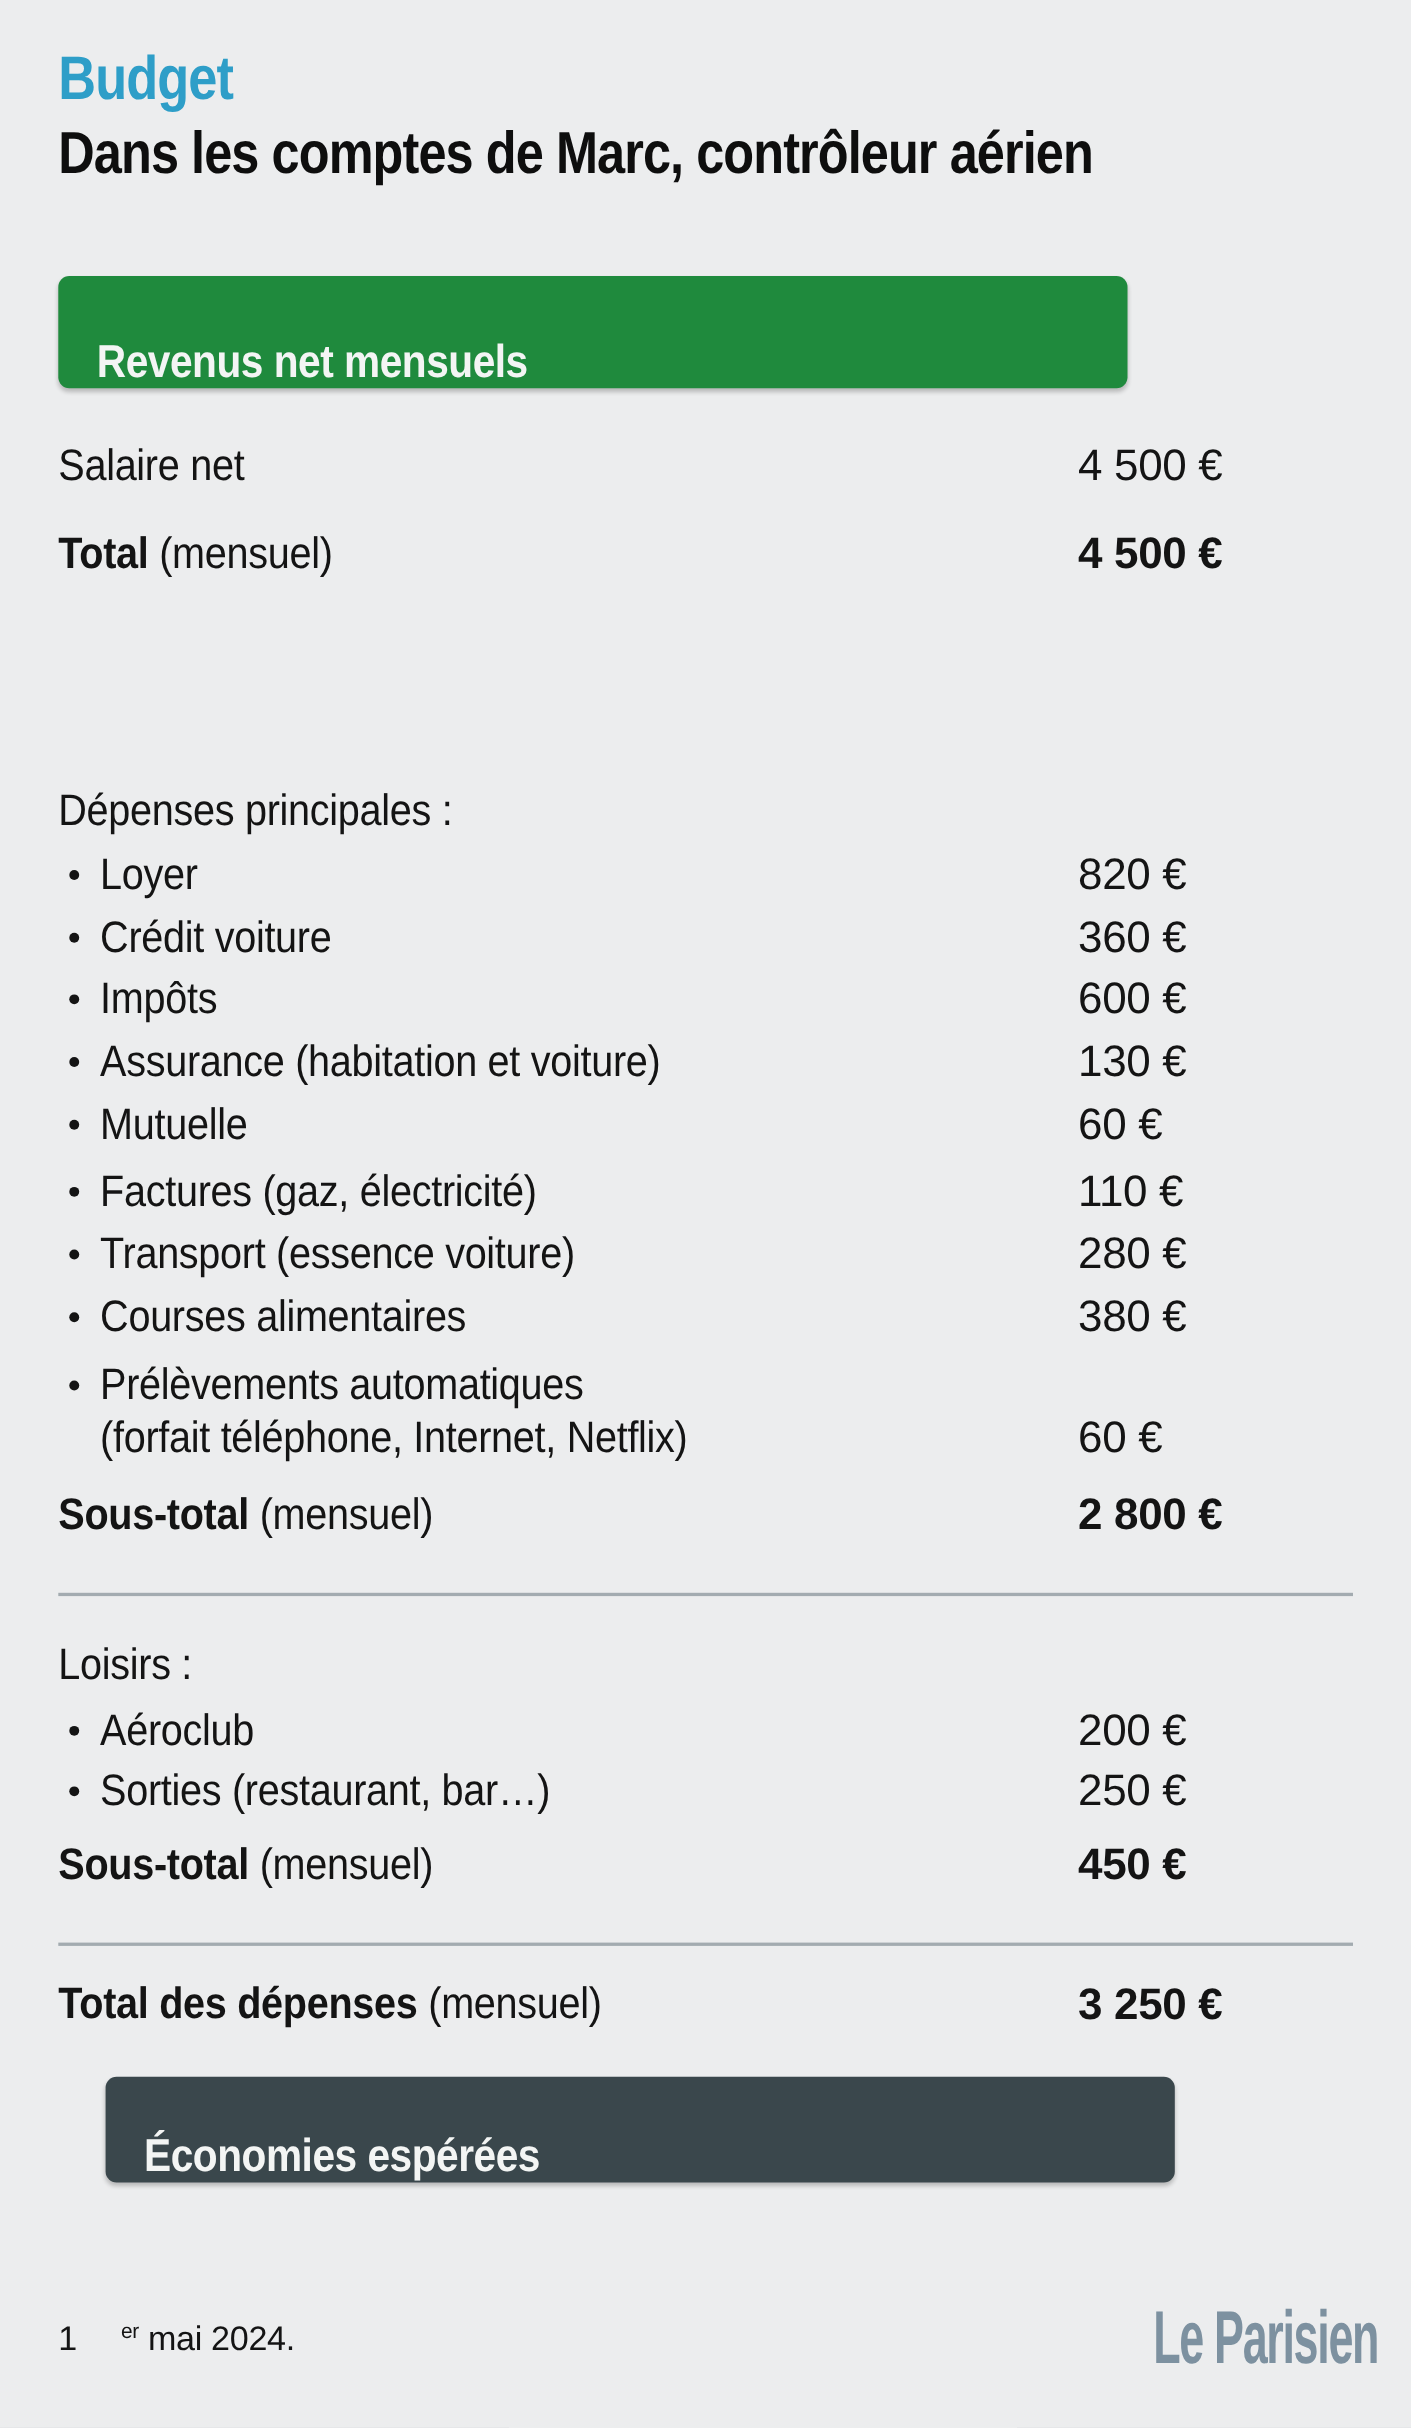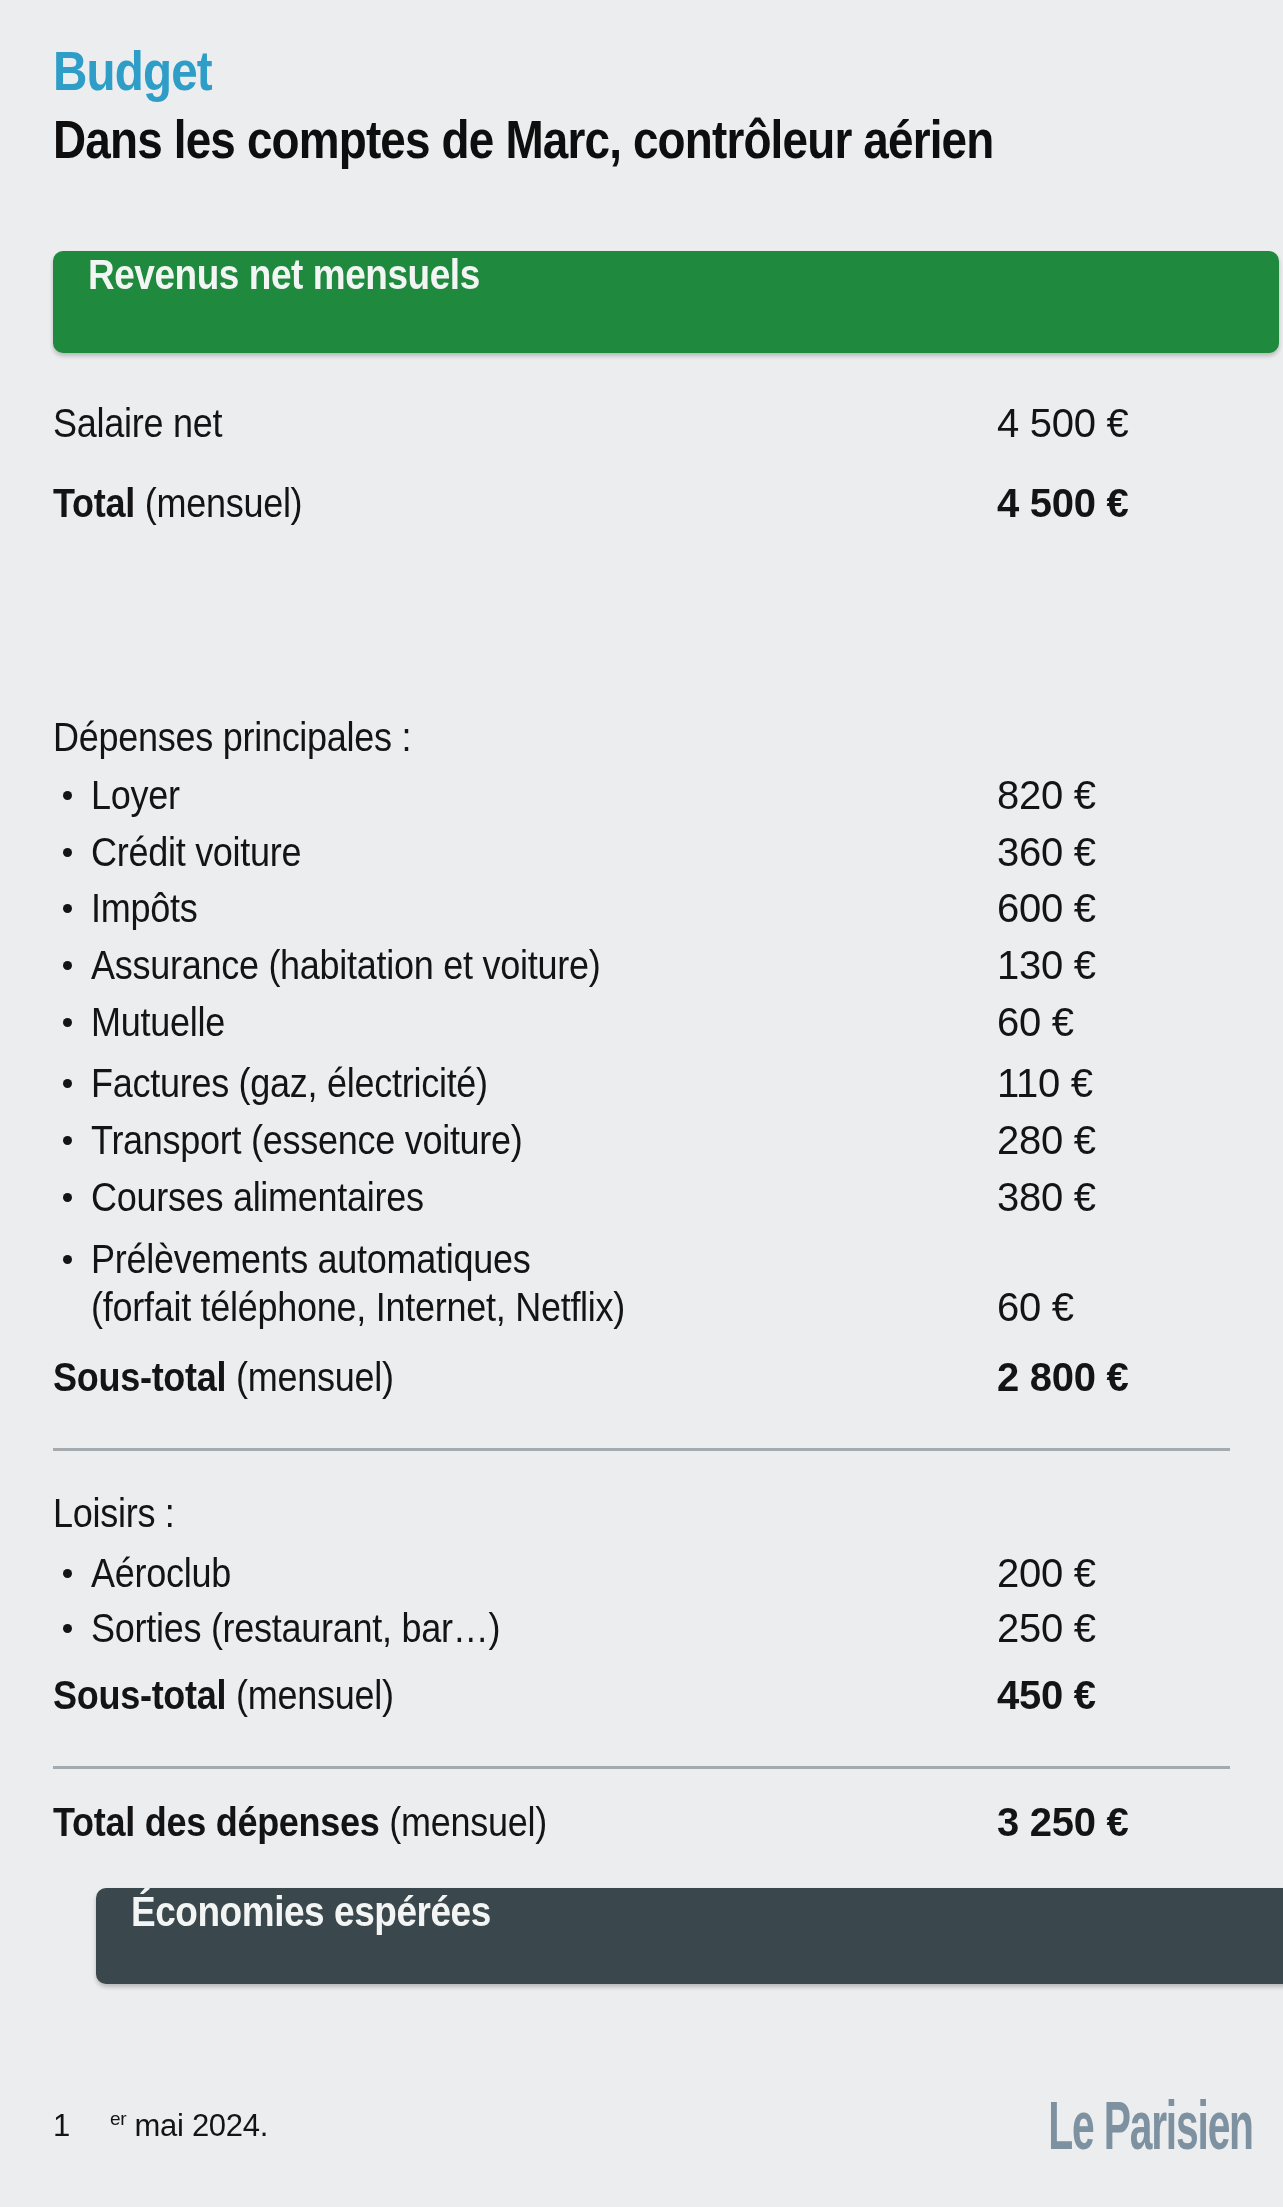--- a/index.html
+++ b/index.html
@@ -10,38 +10,38 @@
   }
   .kicker{
     position:absolute;left:53px;top:40px;font-size:56px;line-height:62px;font-weight:bold;
     color:var(--kicker,#2E9EC8);transform:scaleX(.85);transform-origin:left top;letter-spacing:-1px;
   }
   .title{
     position:absolute;left:53px;top:108px;font-size:54px;line-height:62px;font-weight:bold;
     color:#0e0e0e;transform:scaleX(.85);transform-origin:left top;letter-spacing:-1px;white-space:nowrap;
   }
   .bar{
-    position:absolute;left:53px;width:1226px;height:102px;border-radius:10px;
-    display:flex;align-items:flex-start;box-sizing:border-box;padding-left:35px;
+    position:absolute;left:53px;width:972px;height:102px;border-radius:10px;
+    display:flex;align-items:flex-end;box-sizing:border-box;padding-left:35px;
     box-shadow:0 3px 4px rgba(0,0,0,.22);
   }
   .bar.green{background:var(--green,#1F8A3D);}
   .bar.red{background:var(--red,#C51A2F);}
   .bar.slate{background:var(--slate,#3A474C);height:96px;margin-left:43px;}
   .bar-label{
     font-size:42px;font-weight:bold;color:#F3F5F4;display:inline-block;
     transform:scaleX(.88);transform-origin:left center;letter-spacing:-.5px;white-space:nowrap;
   }
   .row{
     position:absolute;left:53px;width:1177px;height:44px;line-height:44px;
     font-size:40px;letter-spacing:-.3px;
   }
   .row .label{display:inline-block;transform:scaleX(.9);transform-origin:left top;white-space:nowrap;}
   .row .label b{font-weight:bold;}
-  .row .value{position:absolute;left:927px;top:0;white-space:nowrap;margin-left:17px;}
+  .row .value{position:absolute;left:927px;top:0;white-space:nowrap;}
   .row .value.bold{font-weight:bold;}
   .item .dot{
     position:absolute;left:10px;top:18px;width:9px;height:9px;border-radius:50%;background:#141414;
   }
   .item .label{margin-left:38px;}
   .item2{height:96px;line-height:48px;}
   .item2 .label span{display:block;}
   .item2 .dot{top:20px;}
   .item2 .value{top:48px;}
   .divider{position:absolute;left:53px;width:1177px;height:3px;background:var(--divider,#A3ABB0);}

